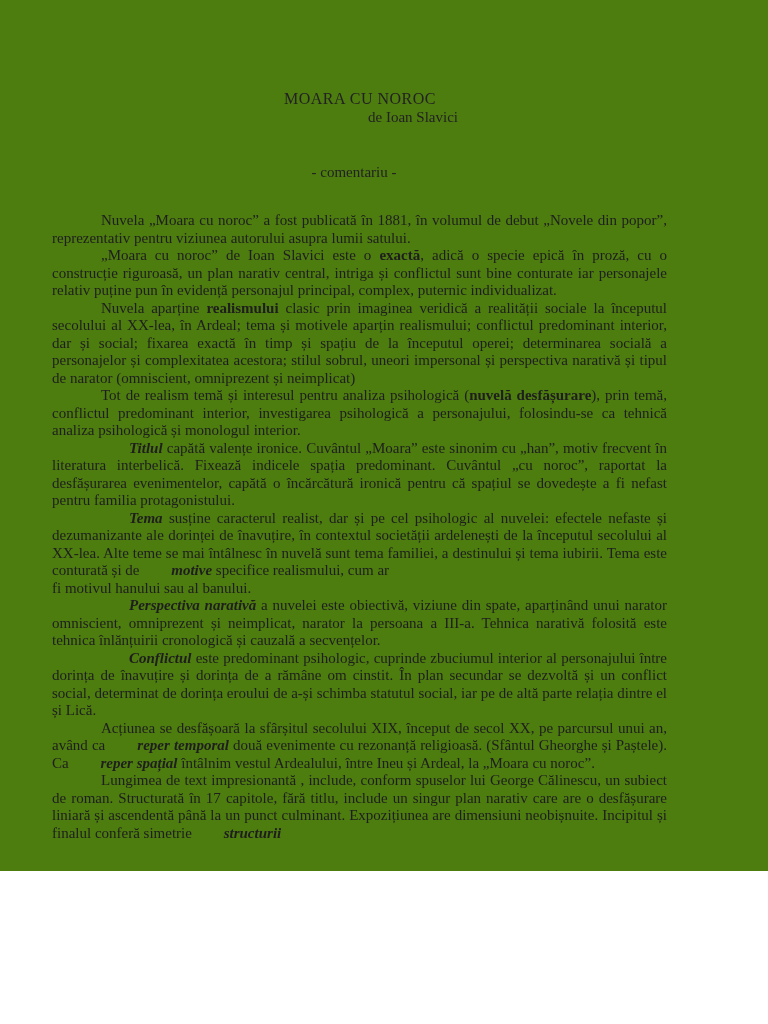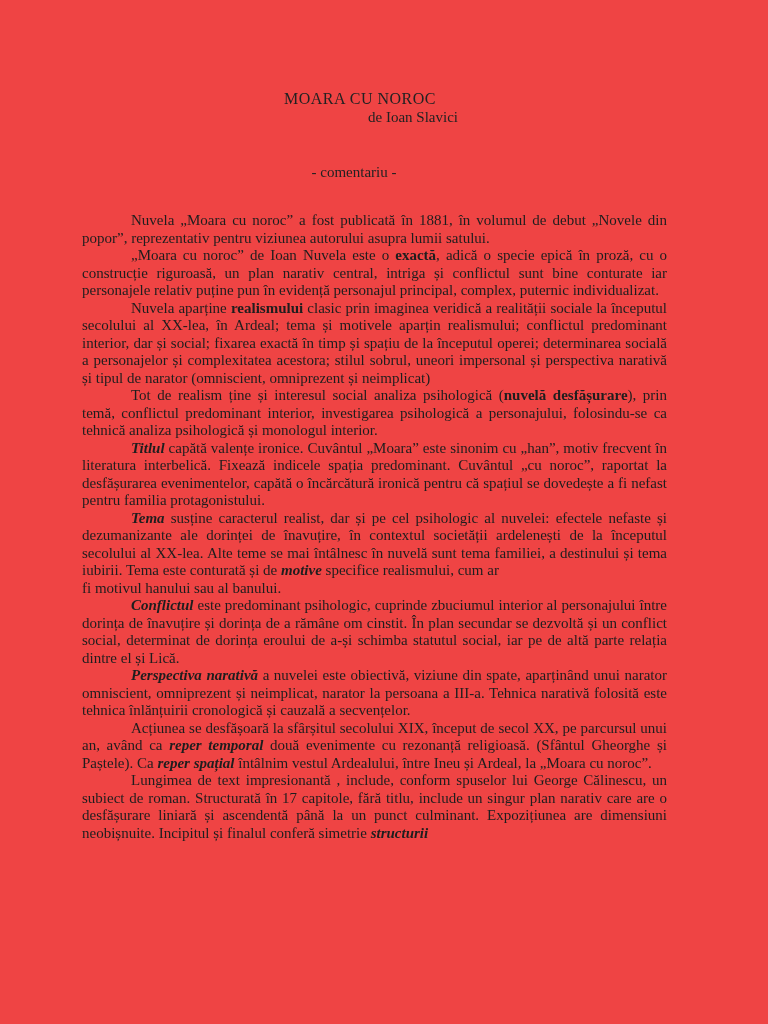--- a/index.html
+++ b/index.html
@@ -5,22 +5,22 @@
     * { margin: 0; padding: 0; box-sizing: border-box; }
     html, body {
       width: 768px;
       height: 1024px;
       background: #ffffff;
       overflow: hidden;
     }
     .page {
       position: relative;
       width: 768px;
-      height: 1024px;
-      background: #ef4444;
+      height: 871px;
+      background: #4d7c0f;
       color: #1e1e1e;
       font-family: "Liberation Serif", "DejaVu Serif", serif;
       font-size: 15px;
       line-height: 17.5px;
     }
     .doc-header {
       padding-top: 90px;
       width: 768px;
       text-align: center;
     }
@@ -40,49 +40,49 @@
     }
     .section-label {
       margin-top: 37px;
       font-size: 15px;
       line-height: 18px;
       transform: translateX(-30px);
       color: #222222;
     }
     .doc-body {
       margin-top: 31px;
-      padding-left: 82px;
+      padding-left: 52px;
       padding-right: 101px;
       text-align: justify;
       color: #1e1e1e;
     }
     .para {
       margin: 0;
       text-indent: 49px;
       text-align: justify;
     }
     .run-n { font-weight: normal; font-style: normal; }
     .run-b { font-weight: bold; font-style: normal; }
-    .run-bi { font-weight: bold; font-style: italic; }
+    .run-bi { font-weight: bold; font-style: italic; margin-left: 28px; }
   </style>
 </head>
 <body>
 
 <div class="page">
   <div class="doc-header">
     <div class="doc-title">MOARA CU NOROC</div>
     <div class="doc-author">de Ioan Slavici</div>
     <div class="section-label">- comentariu -</div>
   </div>
 
   <div class="doc-body">
       <p class="para"><span class="run-n">Nuvela „Moara cu noroc” a fost publicată în 1881, în volumul de debut „Novele din popor”, reprezentativ pentru viziunea autorului asupra lumii satului.</span></p>
-      <p class="para"><span class="run-n">„Moara cu noroc” de Ioan Nuvela este o </span><span class="run-b">exactă</span><span class="run-n">, adică o specie epică în proză, cu o construcție riguroasă, un plan narativ central, intriga și conflictul sunt bine conturate iar personajele relativ puține pun în evidență personajul principal, complex, puternic individualizat.</span></p>
+      <p class="para"><span class="run-n">„Moara cu noroc” de Ioan Slavici este o </span><span class="run-b">exactă</span><span class="run-n">, adică o specie epică în proză, cu o construcție riguroasă, un plan narativ central, intriga și conflictul sunt bine conturate iar personajele relativ puține pun în evidență personajul principal, complex, puternic individualizat.</span></p>
       <p class="para"><span class="run-n">Nuvela aparține </span><span class="run-b">realismului</span><span class="run-n"> clasic prin imaginea veridică a realității sociale la începutul secolului al XX-lea, în Ardeal; tema și motivele aparțin realismului; conflictul predominant interior, dar și social; fixarea exactă în timp și spațiu de la începutul operei; determinarea socială a personajelor și complexitatea acestora; stilul sobrul, uneori impersonal și perspectiva narativă și tipul de narator (omniscient, omniprezent și neimplicat)</span></p>
-      <p class="para"><span class="run-n">Tot de realism ține și  interesul social analiza psihologică (</span><span class="run-b">nuvelă desfășurare</span><span class="run-n">), prin temă, conflictul predominant interior, investigarea psihologică a personajului, folosindu-se ca tehnică analiza psihologică și monologul interior.</span></p>
+      <p class="para"><span class="run-n">Tot de realism temă și  interesul pentru analiza psihologică (</span><span class="run-b">nuvelă desfășurare</span><span class="run-n">), prin temă, conflictul predominant interior, investigarea psihologică a personajului, folosindu-se ca tehnică analiza psihologică și monologul interior.</span></p>
       <p class="para"><span class="run-bi">Titlul</span><span class="run-n"> capătă valențe ironice. Cuvântul „Moara” este sinonim cu „han”, motiv frecvent în literatura interbelică. Fixează indicele spația predominant. Cuvântul „cu noroc”, raportat la desfășurarea evenimentelor, capătă o încărcătură ironică pentru că spațiul se dovedește a fi nefast pentru familia protagonistului.</span></p>
       <p class="para"><span class="run-bi">Tema</span><span class="run-n"> susține caracterul realist, dar și pe cel psihologic al nuvelei:  efectele nefaste și dezumanizante ale dorinței de înavuțire, în contextul societății ardelenești de la începutul secolului al XX-lea. Alte teme se mai întâlnesc în nuvelă sunt tema familiei, a destinului și tema iubirii. Tema este conturată și de </span><span class="run-bi">motive</span><span class="run-n"> specifice realismului, cum ar</span><br><span class="run-n">fi motivul hanului sau al banului.</span></p>
+      <p class="para"><span class="run-bi">Perspectiva narativă</span><span class="run-n"> a nuvelei este obiectivă, viziune din spate, aparținând unui narator omniscient, omniprezent și neimplicat, narator la persoana a III-a. Tehnica narativă folosită este tehnica înlănțuirii cronologică și cauzală a secvențelor.</span></p>
       <p class="para"><span class="run-bi">Conflictul</span><span class="run-n"> este predominant psihologic, cuprinde zbuciumul interior al personajului între dorința de înavuțire și dorința de a rămâne om cinstit. În plan secundar se dezvoltă și un conflict social, determinat de dorința eroului de a-și schimba statutul social, iar pe de altă parte relația dintre el și Lică.</span></p>
-      <p class="para"><span class="run-bi">Perspectiva narativă</span><span class="run-n"> a nuvelei este obiectivă, viziune din spate, aparținând unui narator omniscient, omniprezent și neimplicat, narator la persoana a III-a. Tehnica narativă folosită este tehnica înlănțuirii cronologică și cauzală a secvențelor.</span></p>
       <p class="para"><span class="run-n">Acțiunea se desfășoară la sfârșitul secolului XIX, început de secol XX, pe parcursul unui an, având ca </span><span class="run-bi">reper temporal</span><span class="run-n"> două evenimente cu rezonanță religioasă. (Sfântul Gheorghe și Paștele). Ca </span><span class="run-bi">reper spațial</span><span class="run-n"> întâlnim vestul Ardealului, între Ineu și Ardeal, la „Moara cu noroc”.</span></p>
       <p class="para"><span class="run-n">Lungimea de text impresionantă , include, conform spuselor lui George Călinescu, un subiect de roman. Structurată în 17 capitole, fără titlu, include un singur plan narativ care are o desfășurare liniară și ascendentă până la un punct culminant. Expozițiunea are dimensiuni neobișnuite. Incipitul și finalul conferă simetrie </span><span class="run-bi">structurii</span></p>
     </div>
 </div>
 
 </body></html>

